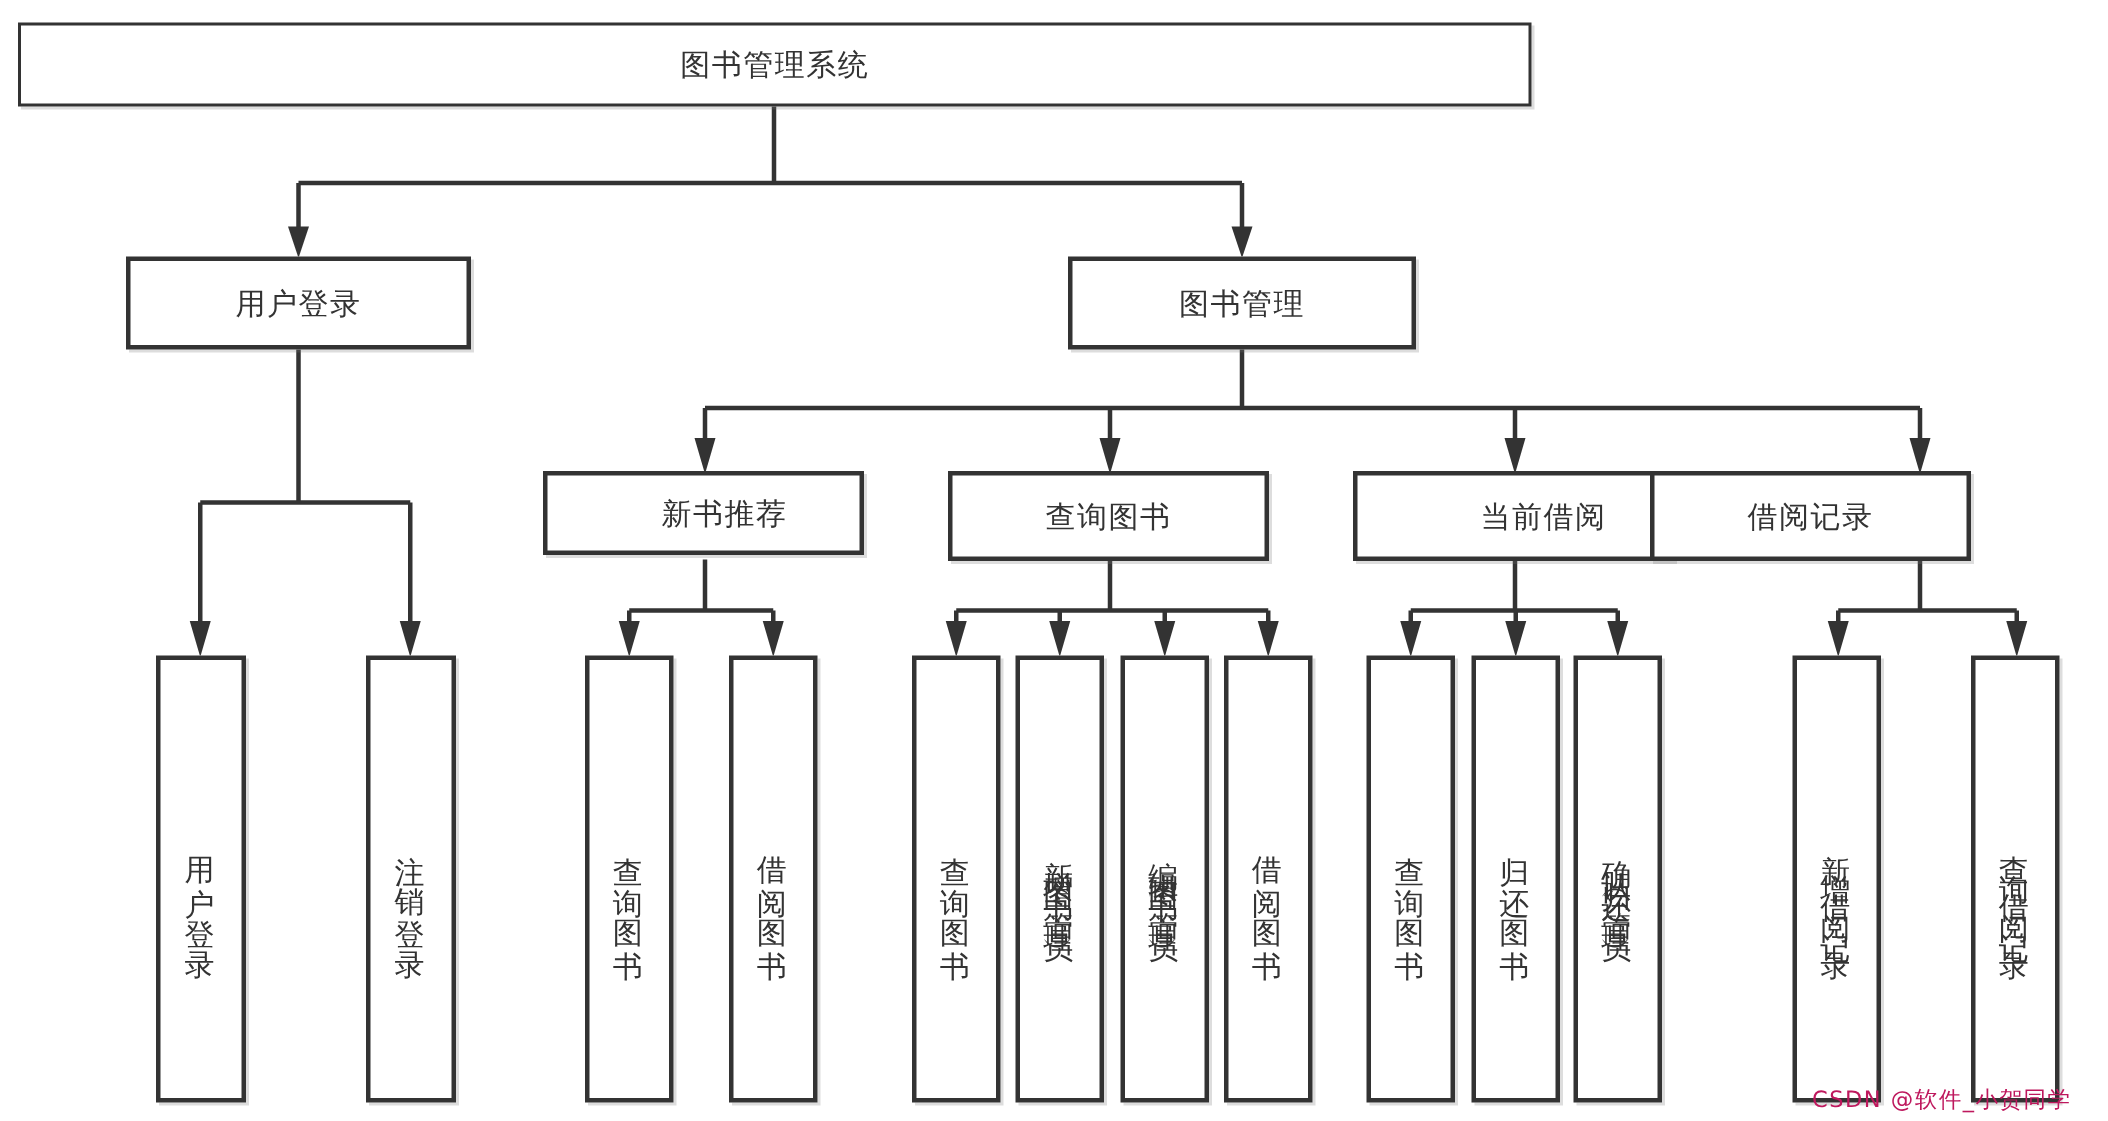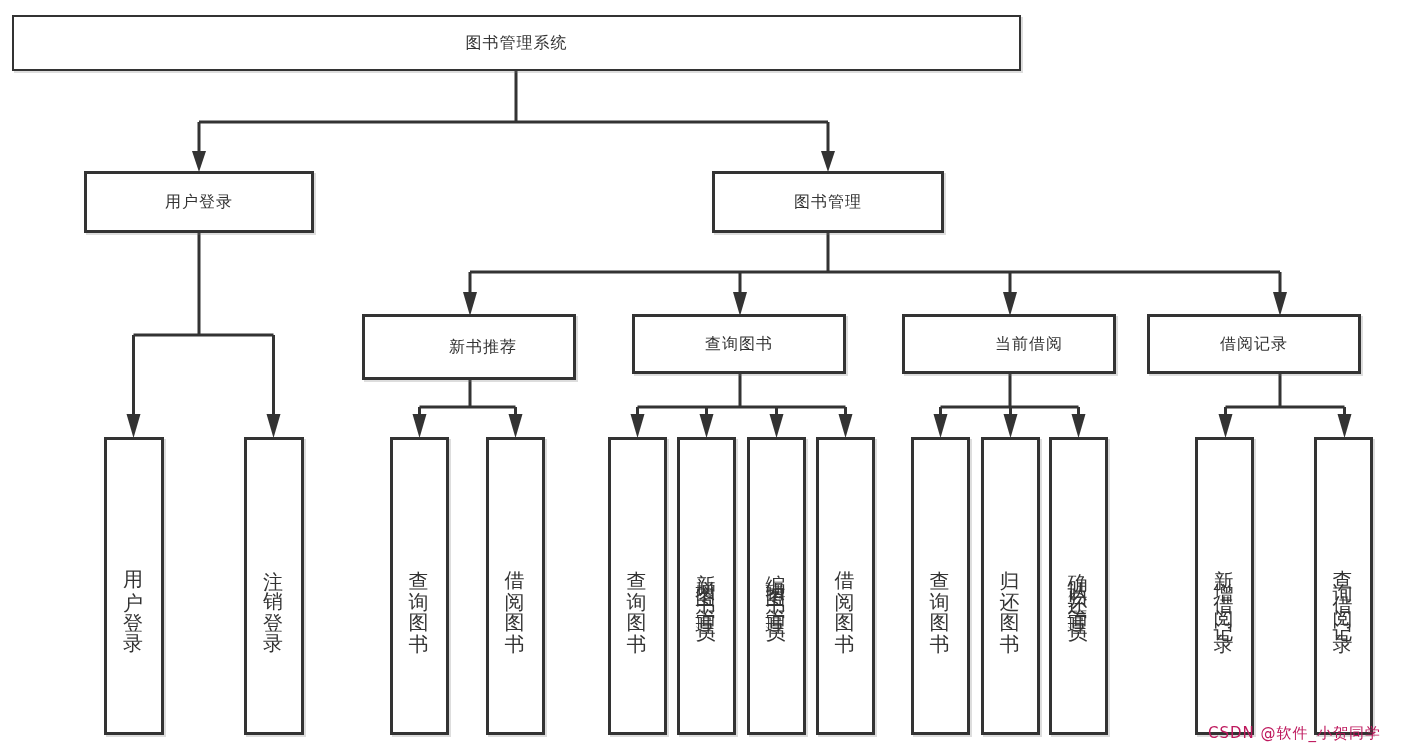--- a/index.html
+++ b/index.html
@@ -27,21 +27,21 @@
     border: 3px solid #333333;
     box-shadow: 2px 2px 0 rgba(120,120,120,0.25);
     display: flex;
     align-items: center;
     justify-content: center;
     color: #333333;
     z-index: 2;
   }
   .box.root { border-width: 2px; }
   .hlabel {
-    font-size: 16px;
+    font-size: 20px;
     letter-spacing: 1px;
     white-space: nowrap;
   }
   .vlabel {
     writing-mode: vertical-rl;
     font-size: 20px;
     white-space: nowrap;
   }
   .vt4 { letter-spacing: 21px; padding-top: 21px; }
   .vt6 { letter-spacing: 13px; padding-top: 13px; }
@@ -99,30 +99,30 @@
     <span class="hlabel">图书管理系统</span>
   </div>
 
   <div class="box" style="left:84px; top:171px; width:230px; height:62px;">
     <span class="hlabel">用户登录</span>
   </div>
   <div class="box" style="left:712px; top:171px; width:232px; height:62px;text-align:right;">
     <span class="hlabel">图书管理</span>
   </div>
 
-  <div class="box" style="left:362px; top:314px; width:214px; height:66px;padding-left:28px;">
+  <div class="box" style="left:362px; top:314px; width:214px; height:56px;padding-left:28px;">
     <span class="hlabel">新书推荐</span>
   </div>
   <div class="box" style="left:632px; top:314px; width:214px; height:60px;">
     <span class="hlabel">查询图书</span>
   </div>
   <div class="box" style="left:902px; top:314px; width:214px; height:60px;padding-left:40px;">
     <span class="hlabel">当前借阅</span>
   </div>
-  <div class="box" style="left:1147px; top:314px; width:214px; height:60px;">
+  <div class="box" style="left:1100px; top:314px; width:214px; height:60px;">
     <span class="hlabel">借阅记录</span>
   </div>
 
   <div class="box" style="left:104px; top:437px; width:60px; height:298px;">
     <span class="vlabel vt4">用户登录</span>
   </div>
   <div class="box" style="left:244px; top:437px; width:60px; height:298px;">
     <span class="vlabel vt4">注销登录</span>
   </div>
 

